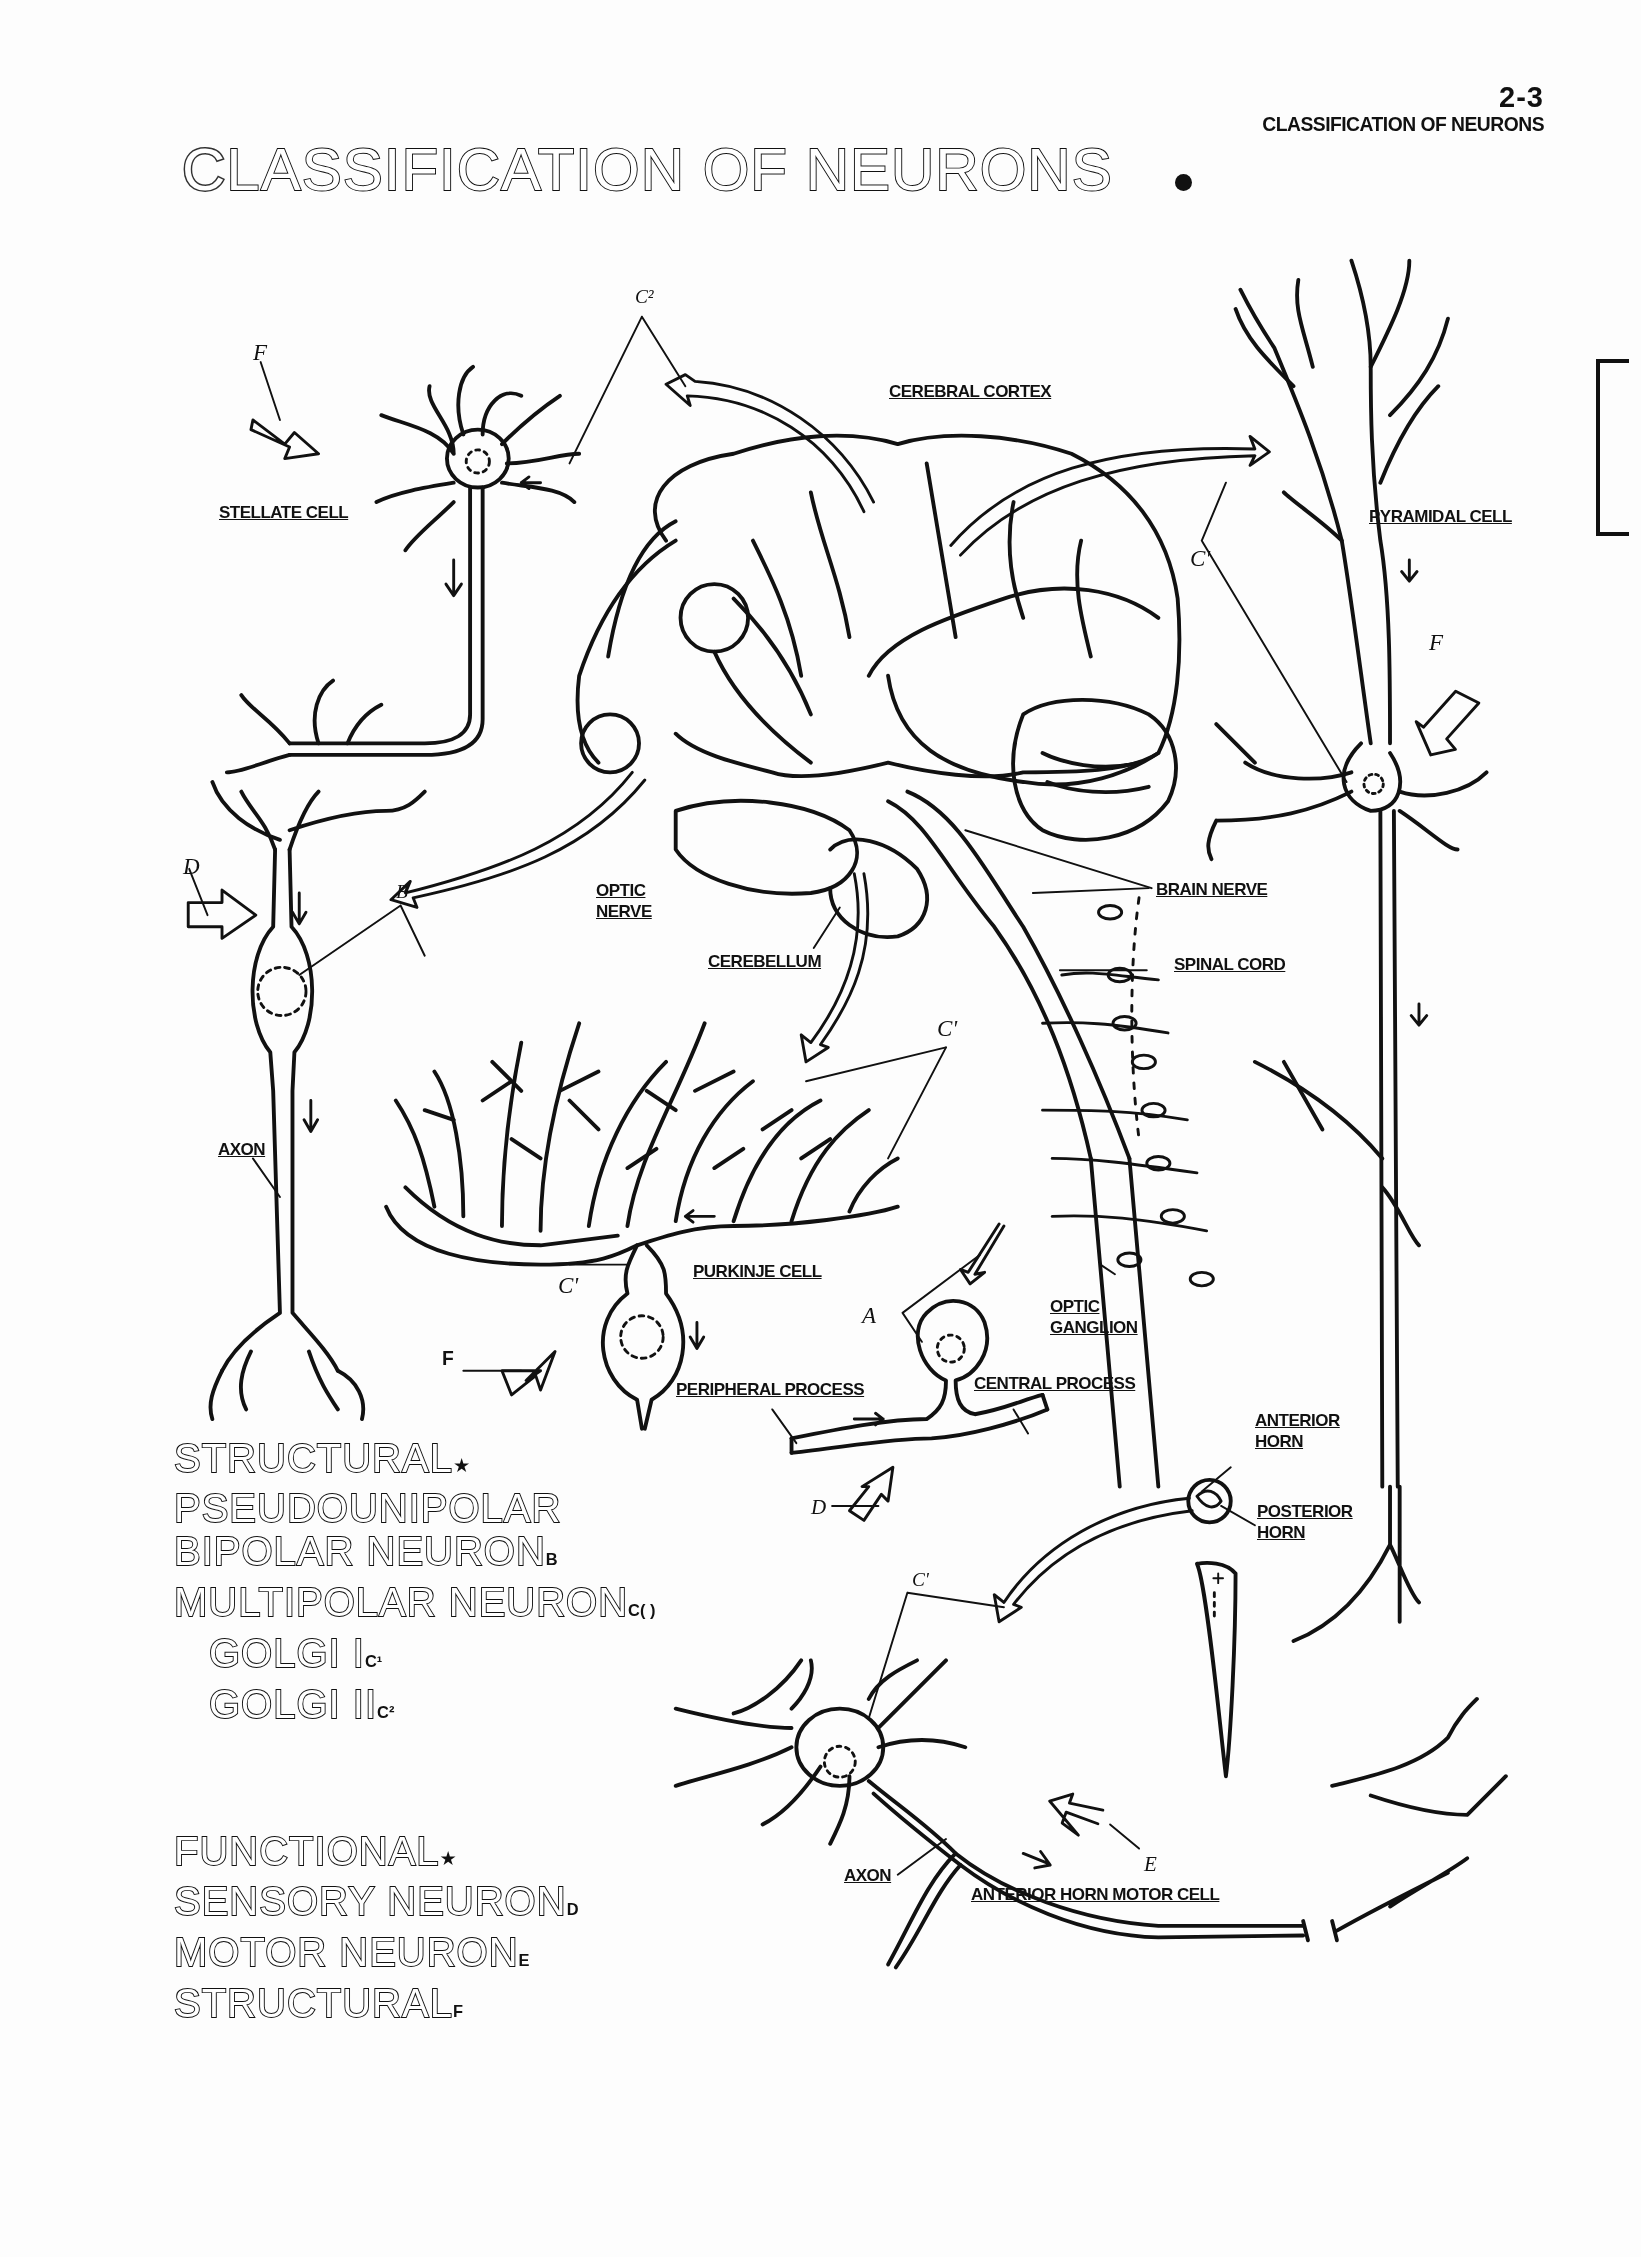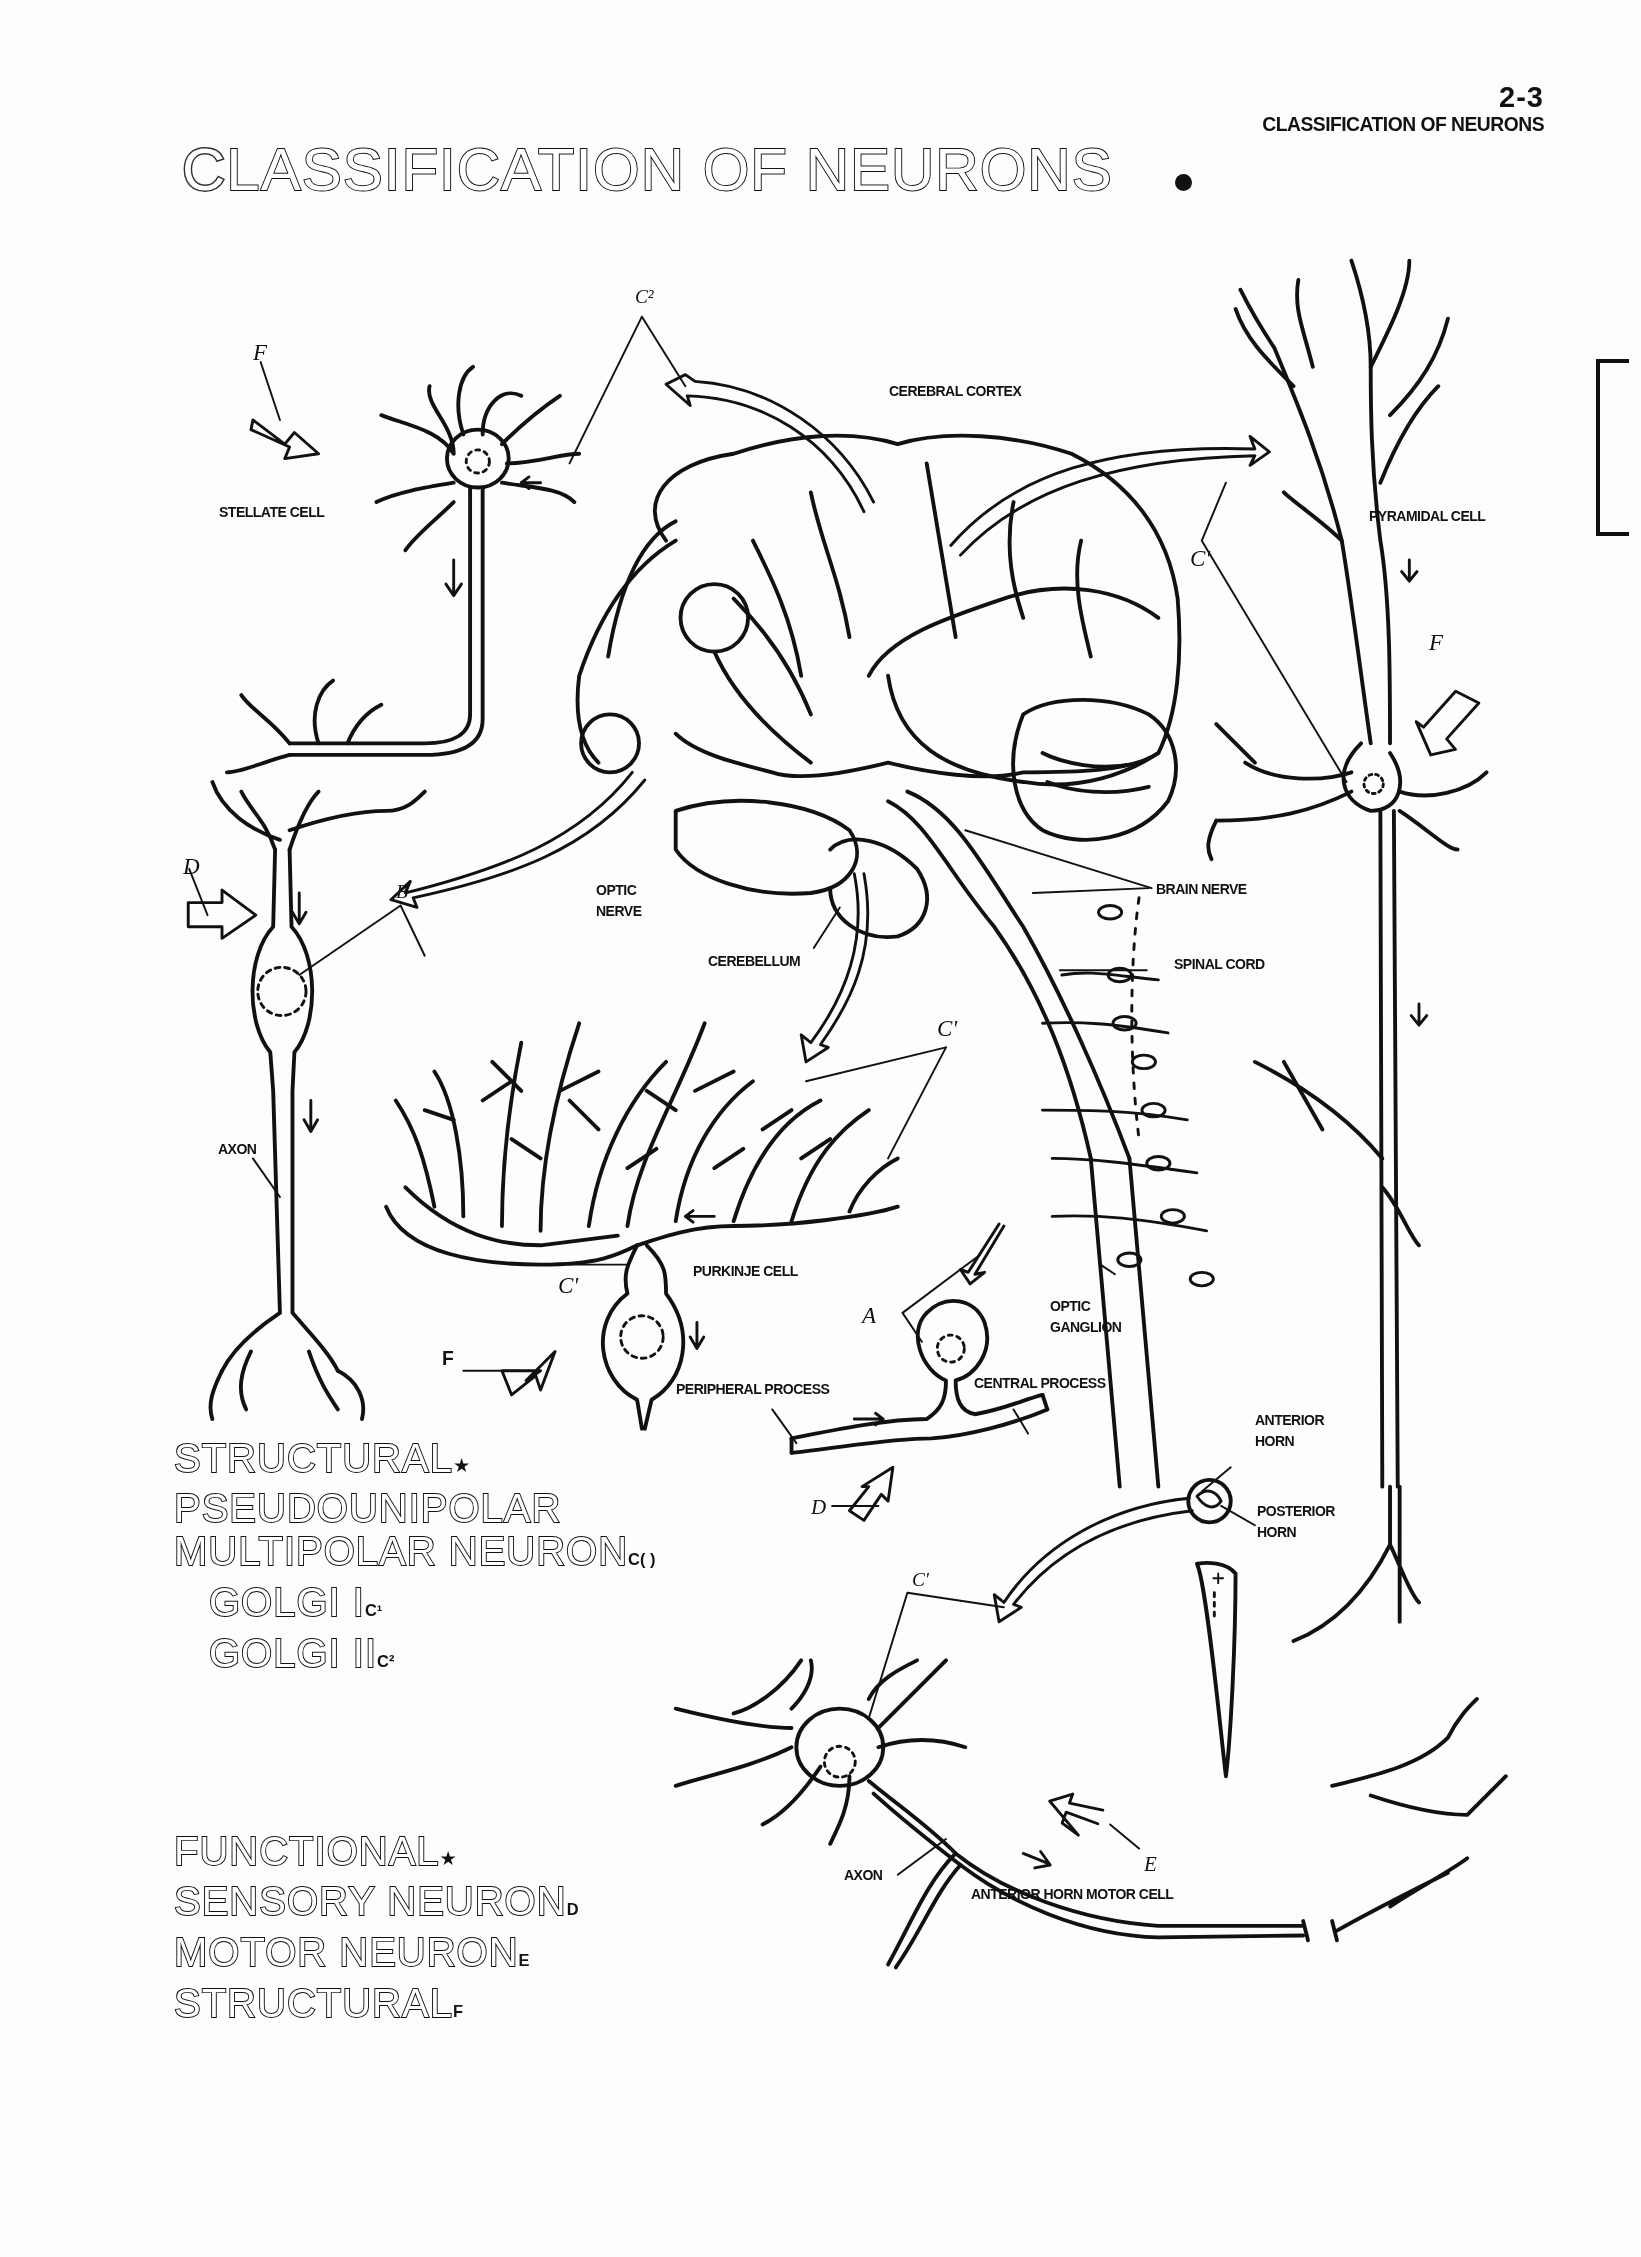--- a/index.html
+++ b/index.html
@@ -5,21 +5,21 @@
   html,body{margin:0;padding:0;background:#ffffff;}
   body{width:1641px;height:2257px;position:relative;overflow:hidden;font-family:"Liberation Sans",sans-serif;color:#111;}
   .page{position:absolute;left:0;top:0;width:1641px;height:2257px;background:#fdfdfd;}
   .page-num{position:absolute;right:97px;top:81px;font-size:29px;font-weight:bold;letter-spacing:1px;}
   .running-head{position:absolute;right:97px;top:114px;font-size:19.3px;font-weight:bold;letter-spacing:-0.5px;}
   .outline{color:#fff;-webkit-text-stroke:1.9px #111;paint-order:stroke fill;font-family:"Liberation Sans",sans-serif;font-weight:normal;letter-spacing:1px;}
   .main-title{position:absolute;left:182px;top:135px;font-size:60px;white-space:nowrap;}
   .main-title .first{-webkit-text-stroke:2.9px #333;}
   .title-dot{position:absolute;left:1175px;top:174px;width:17.4px;height:17.4px;border-radius:50%;background:#111;}
   .bracket{position:absolute;left:1596px;top:359px;width:29px;height:169px;border:4.8px solid #111;border-right:none;}
-  .lbl{position:absolute;font-weight:bold;font-size:14px;line-height:21px;letter-spacing:-0.5px;white-space:nowrap;}
+  .lbl{position:absolute;font-weight:bold;font-size:17px;line-height:21px;letter-spacing:-0.5px;white-space:nowrap;text-decoration:underline;}
   .letter{position:absolute;font-family:"Liberation Serif",serif;font-style:italic;font-size:23px;}
   svg.art{position:absolute;left:0;top:0;}
   .legend{position:absolute;left:174px;}
   .legend .row{font-size:40px;line-height:43px;white-space:nowrap;}
   .legend .sub{font-size:16.4px;font-weight:bold;color:#111;-webkit-text-stroke:0;letter-spacing:0;}
   .legend .star{font-size:19.3px;color:#111;-webkit-text-stroke:0;}
   .indent1{padding-left:39px;}
   .indent2{padding-left:35px;}
 </style>
 </head>
@@ -209,20 +209,21 @@
   <div class="letter" style="left:558px;top:1273px">C'</div>
   <div class="letter" style="left:442px;top:1348px;font-style:normal;font-family:'Liberation Sans',sans-serif;font-weight:bold;font-size:19.3px">F</div>
   <div class="letter" style="left:862px;top:1303px">A</div>
   <div class="letter" style="left:811px;top:1495px;font-size:21px">D</div>
   <div class="letter" style="left:912px;top:1569px;font-size:19.3px">C'</div>
   <div class="letter" style="left:1144px;top:1852px;font-size:21px">E</div>
 
   <div class="legend" style="top:1437px">
     <div class="row outline"><span>STRUCTURAL</span><span class="star">★</span></div>
     <div class="row outline"><span>PSEUDOUNIPOLAR</span></div>
+    <div class="row outline"><span>BIPOLAR NEURON</span><span class="sub">B</span></div>
     <div class="row outline"><span>MULTIPOLAR NEURON</span><span class="sub">C( )</span></div>
     <div class="row outline indent2"><span>GOLGI I</span><span class="sub">C¹</span></div>
     <div class="row outline indent2"><span>GOLGI II</span><span class="sub">C²</span></div>
   </div>
 
   <div class="legend" style="top:1830px">
     <div class="row outline"><span>FUNCTIONAL</span><span class="star">★</span></div>
     <div class="row outline"><span>SENSORY NEURON</span><span class="sub">D</span></div>
     <div class="row outline"><span>MOTOR NEURON</span><span class="sub">E</span></div>
     <div class="row outline"><span>STRUCTURAL</span><span class="sub">F</span></div>

